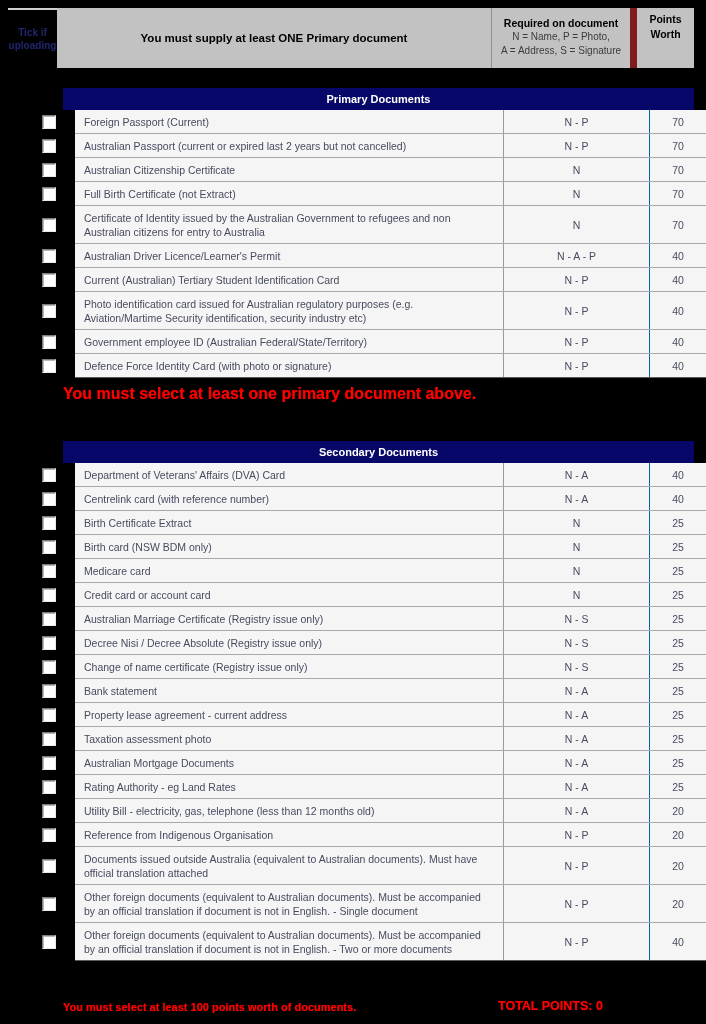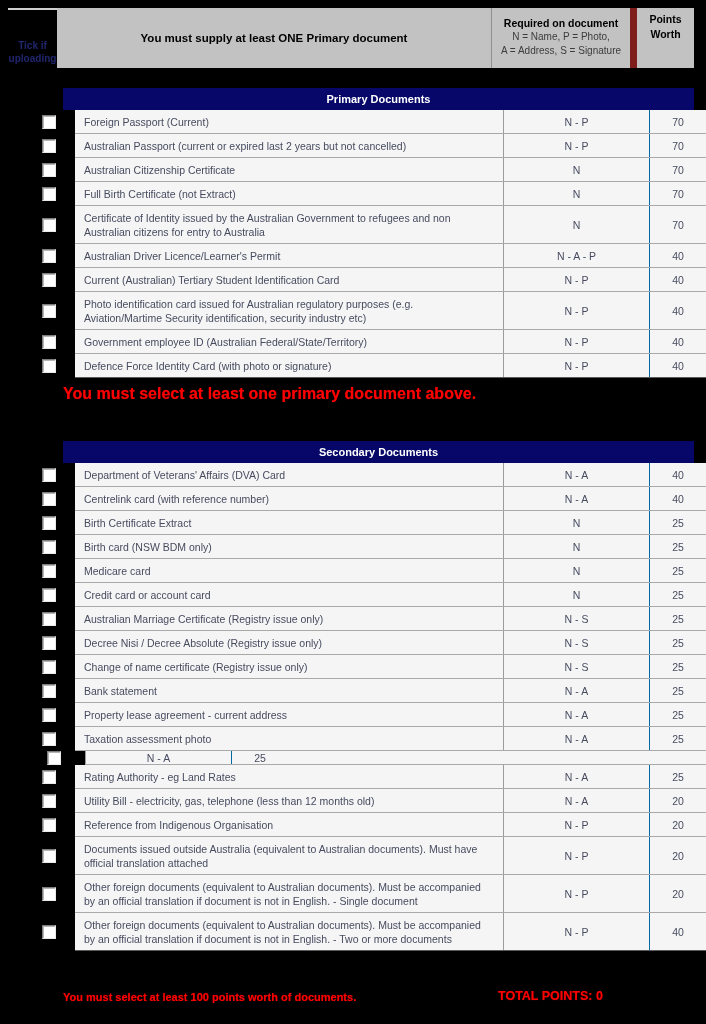--- a/index.html
+++ b/index.html
@@ -7,21 +7,21 @@
     position:relative; width:706px; height:1024px; background:#000000;
     font-family:"Liberation Sans", sans-serif; overflow:hidden;
   }
 
   
   .top-header { display:flex; padding-top:8px; }
   .tick-cell {
     width:49px; height:60px; margin-left:8px; box-sizing:border-box;
     background:#000; border-top:2px solid #cfcfcf;
     color:#20276f; font-weight:bold; font-size:10px; line-height:13px;
-    text-align:center; padding-top:29px;
+    text-align:center; padding-top:16px;
   }
   .gray-header {
     width:637px; height:60px; box-sizing:border-box;
     background:#c2c2c2; display:flex; color:#000;
   }
   .gh-title {
     width:434px; box-sizing:border-box; display:flex; align-items:center; justify-content:center;
     font-weight:bold; font-size:11.5px; text-align:center; padding:0 24px;
   }
   .gh-required {
@@ -352,20 +352,21 @@
       <div class="cell cell-required">N - A</div>
       <div class="cell cell-points">25</div>
     </div>
   </div>
 
   <div class="row">
     <div class="cb-cell">
       <span class="checkbox"></span>
     </div>
     <div class="cells">
+      <div class="cell cell-name">Australian Mortgage Documents</div>
       <div class="cell cell-required">N - A</div>
       <div class="cell cell-points">25</div>
     </div>
   </div>
 
   <div class="row">
     <div class="cb-cell">
       <span class="checkbox"></span>
     </div>
     <div class="cells">

